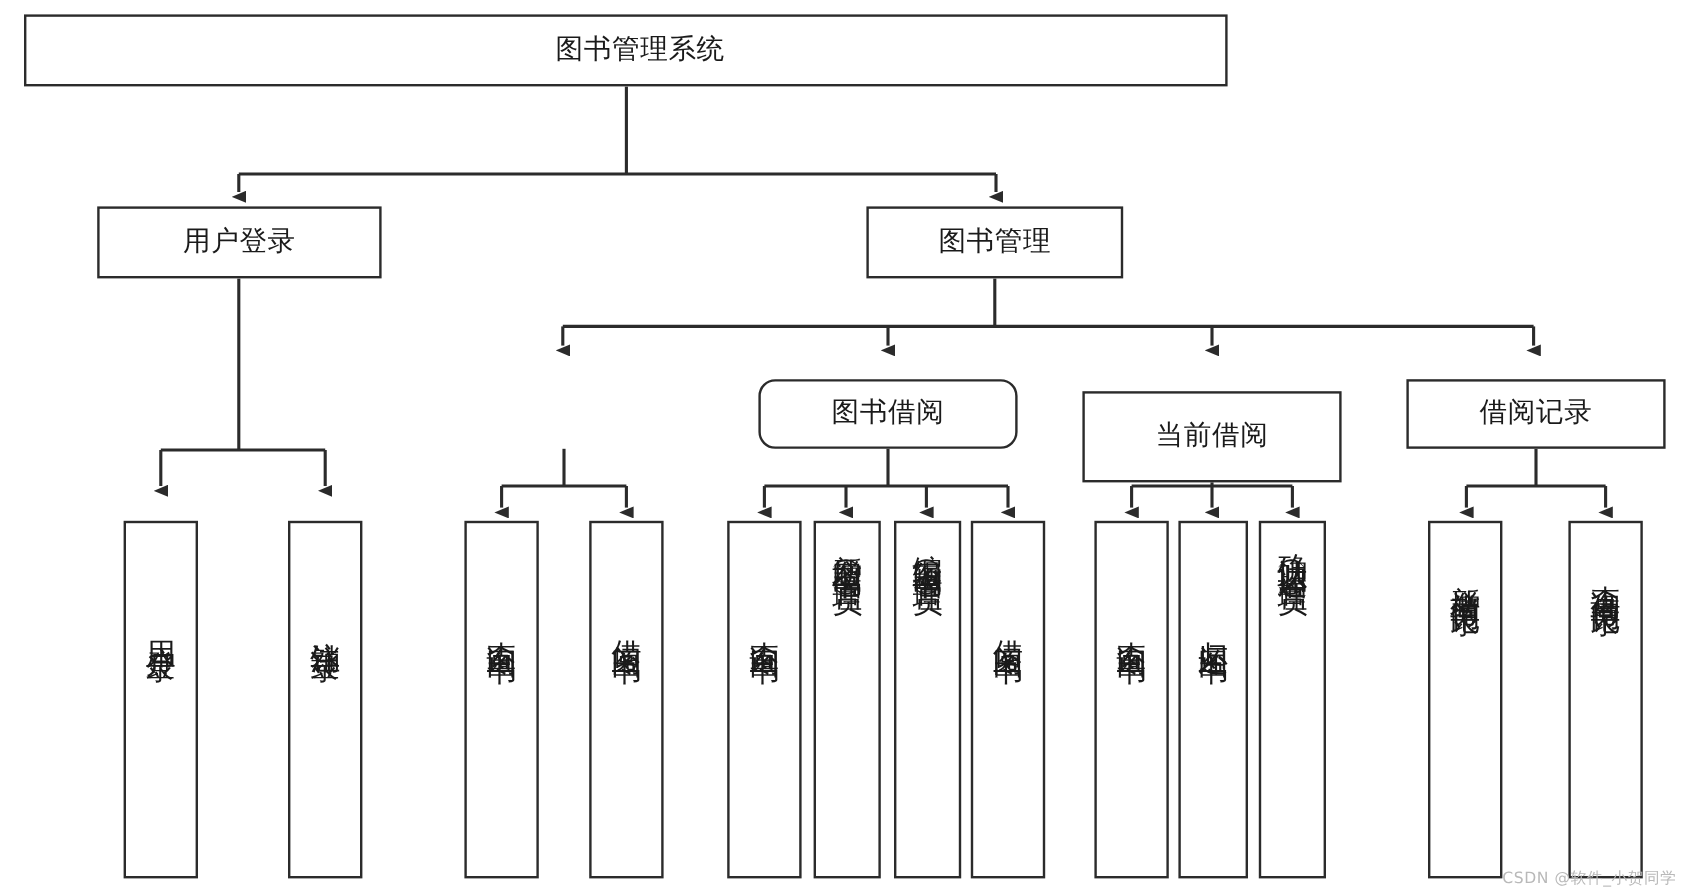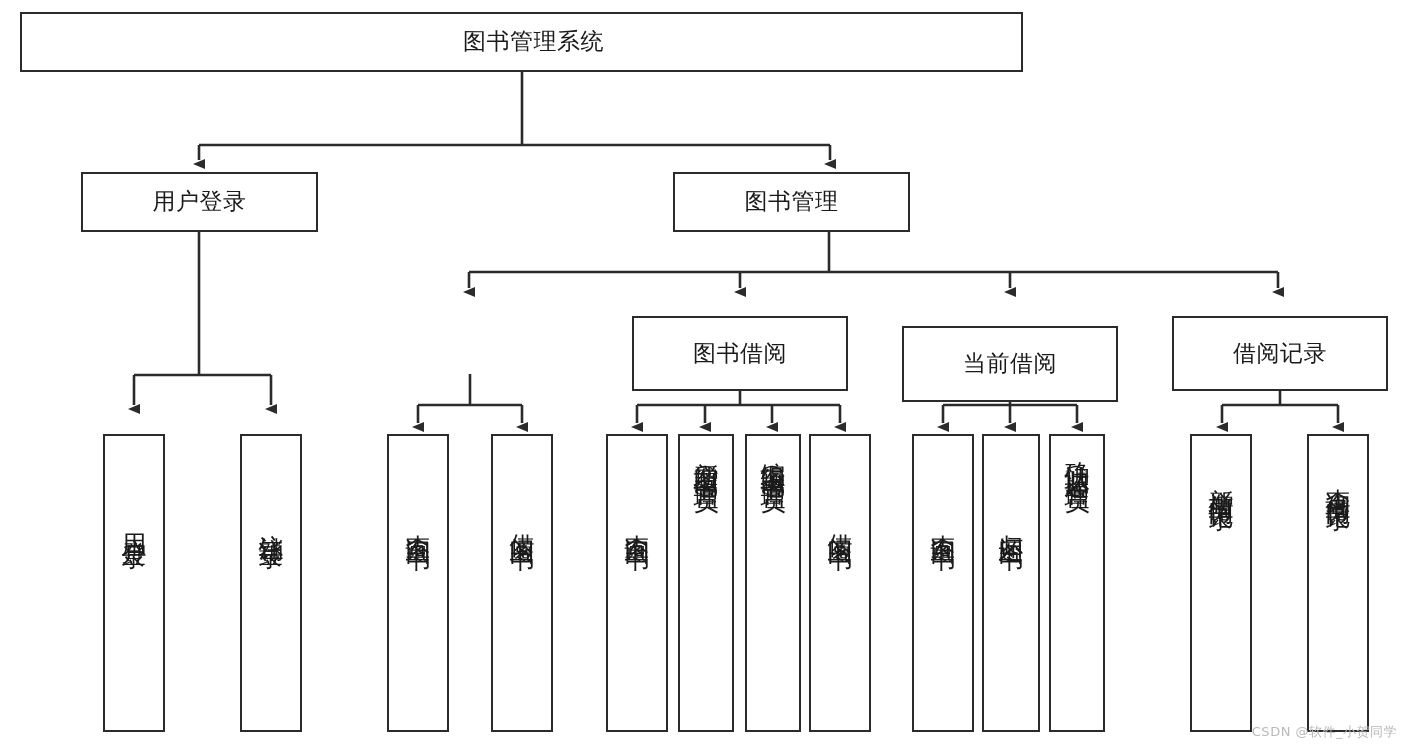--- a/index.html
+++ b/index.html
@@ -130,31 +130,31 @@
     </g>
   </svg>
 
   <div class="node h-node root" style="left:20px; top:12px; width:1003px; height:60px;">
     <span class="lbl">图书管理系统</span>
   </div>
 
   <div class="node h-node" style="left:81px; top:172px; width:237px; height:60px;">
     <span class="lbl">用户登录</span>
   </div>
-  <div class="node h-node" style="left:673px; top:172px; width:237px; height:60px;">
+  <div class="node h-node" style="left:722px; top:172px; width:214px; height:60px;">
     <span class="lbl">图书管理</span>
   </div>
 
-  <div class="node h-node" style="left:632px; top:316px; width:216px; height:75px;">
+  <div class="node h-node" style="left:632px; top:316px; width:216px; height:58px;border-radius:14px;">
     <span class="lbl">图书借阅</span>
   </div>
   <div class="node h-node" style="left:902px; top:316px; width:216px; height:76px;margin-top:10px;">
     <span class="lbl">当前借阅</span>
   </div>
-  <div class="node h-node" style="left:1172px; top:316px; width:216px; height:75px;">
+  <div class="node h-node" style="left:1172px; top:316px; width:216px; height:58px;">
     <span class="lbl">借阅记录</span>
   </div>
 
   <div class="node v-node" style="left:103px; top:434px; width:62px; height:298px; padding-top:78px;">
     <span class="lbl">用户登录</span>
   </div>
   <div class="node v-node" style="left:240px; top:434px; width:62px; height:298px; padding-top:78px;">
     <span class="lbl">注销登录</span>
   </div>
 

